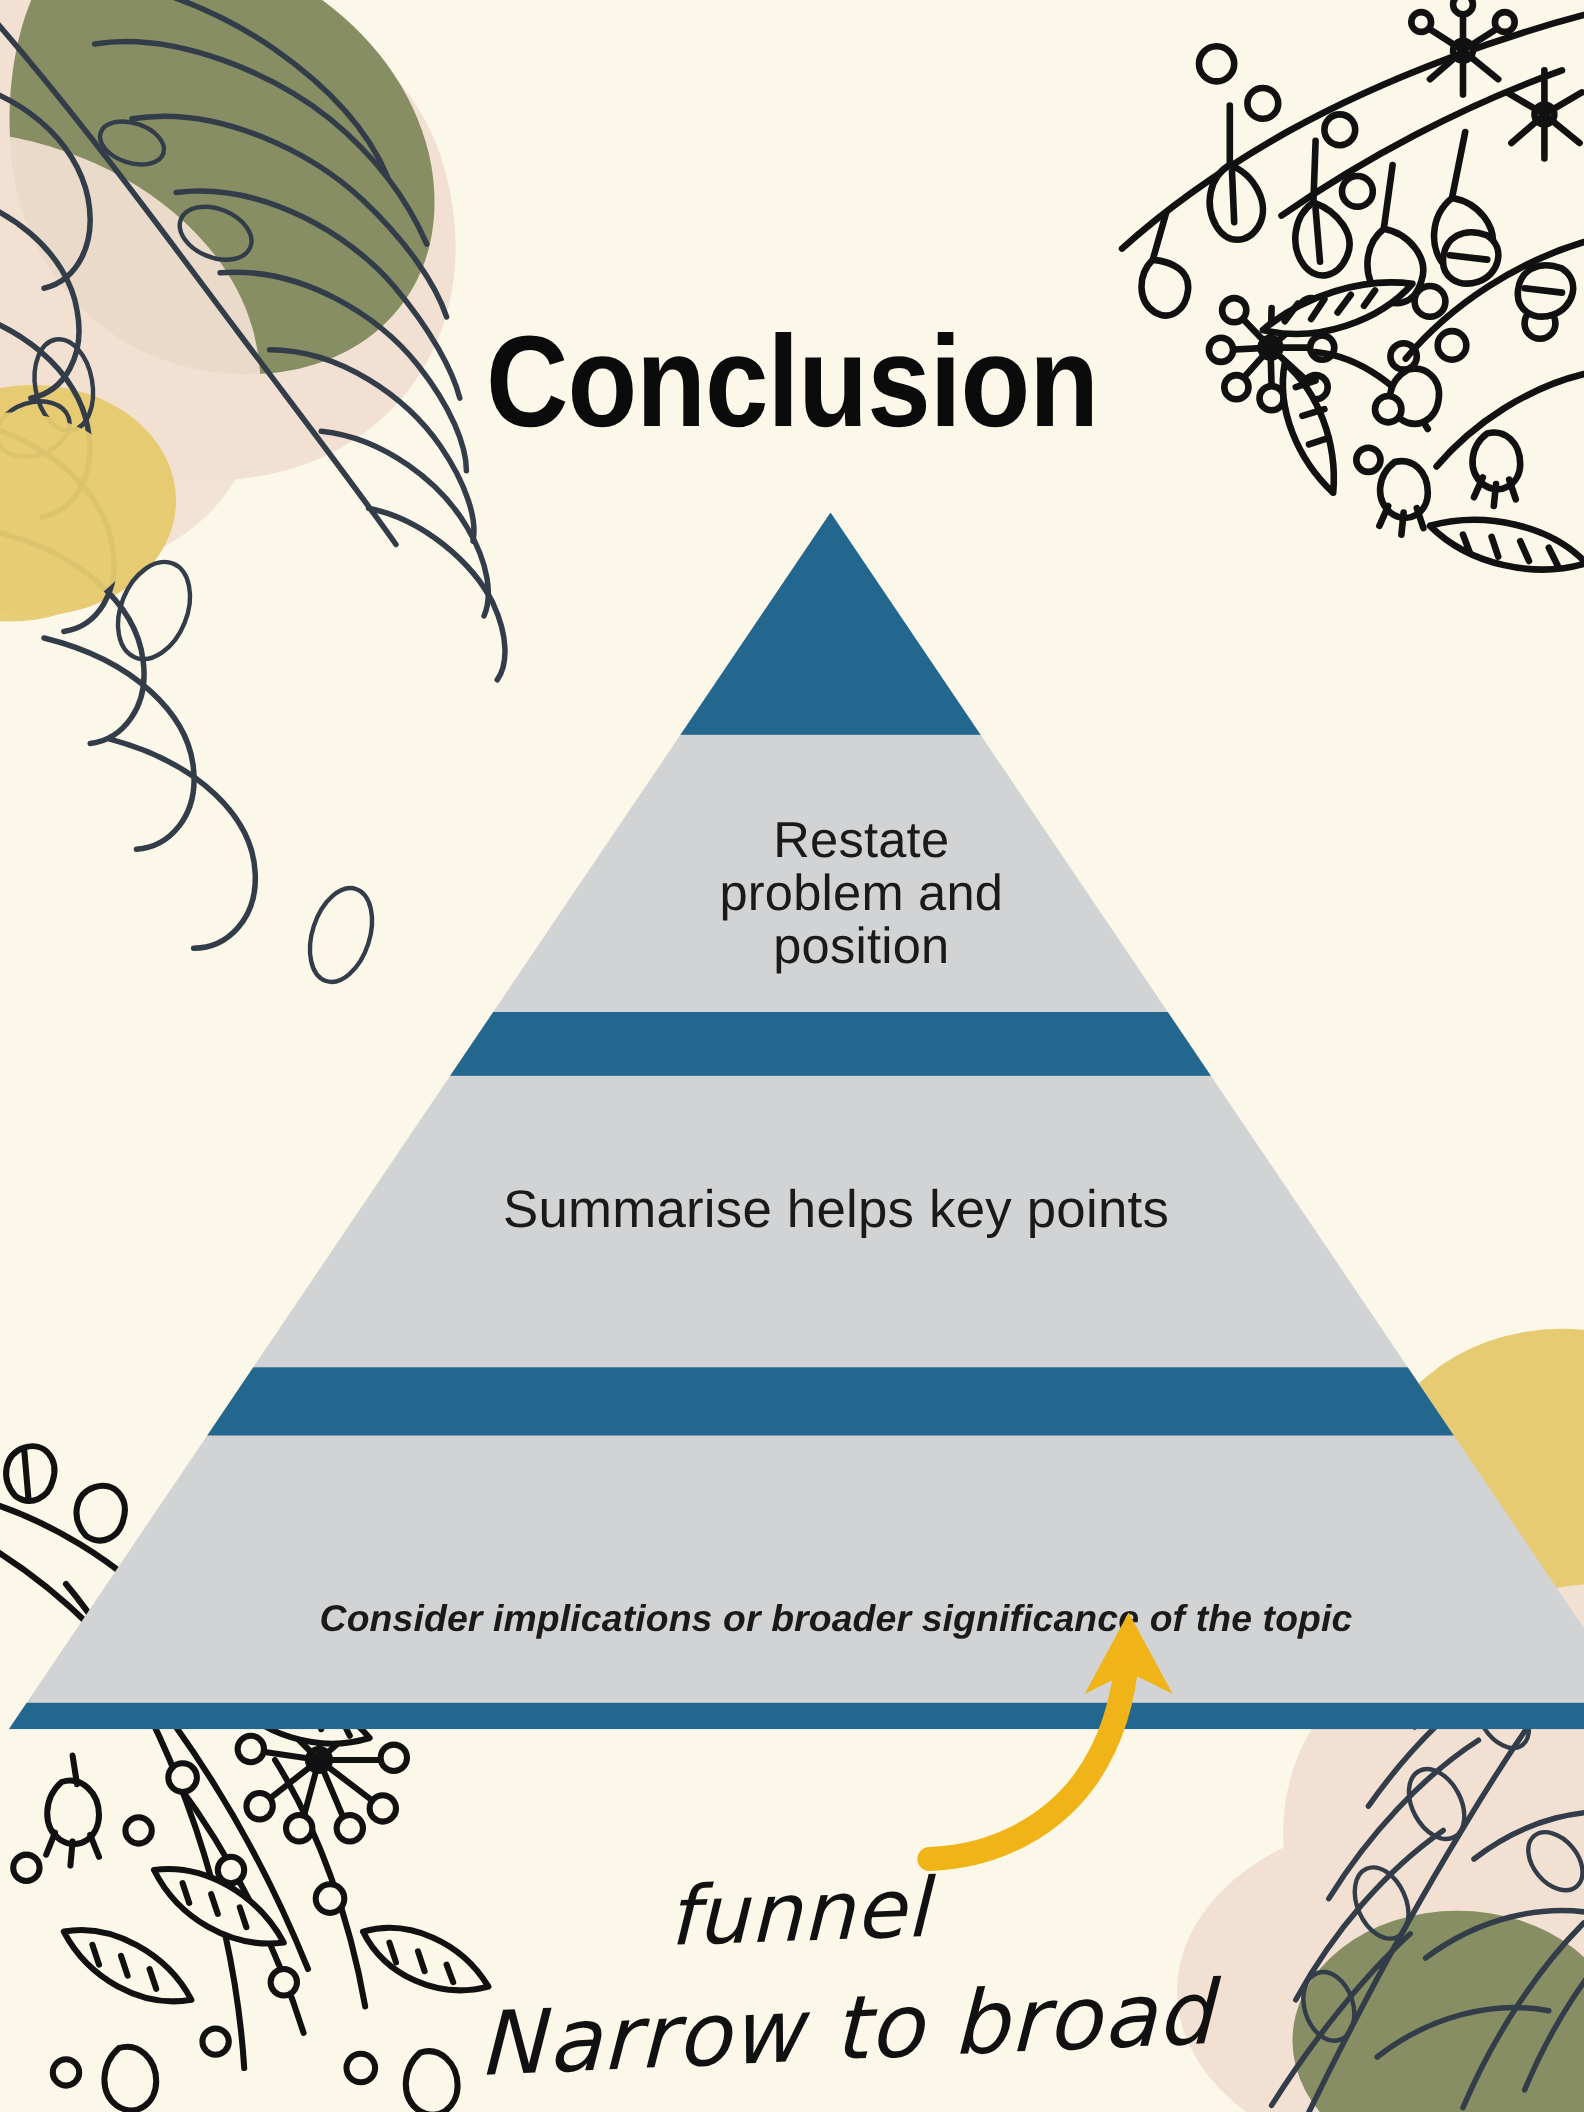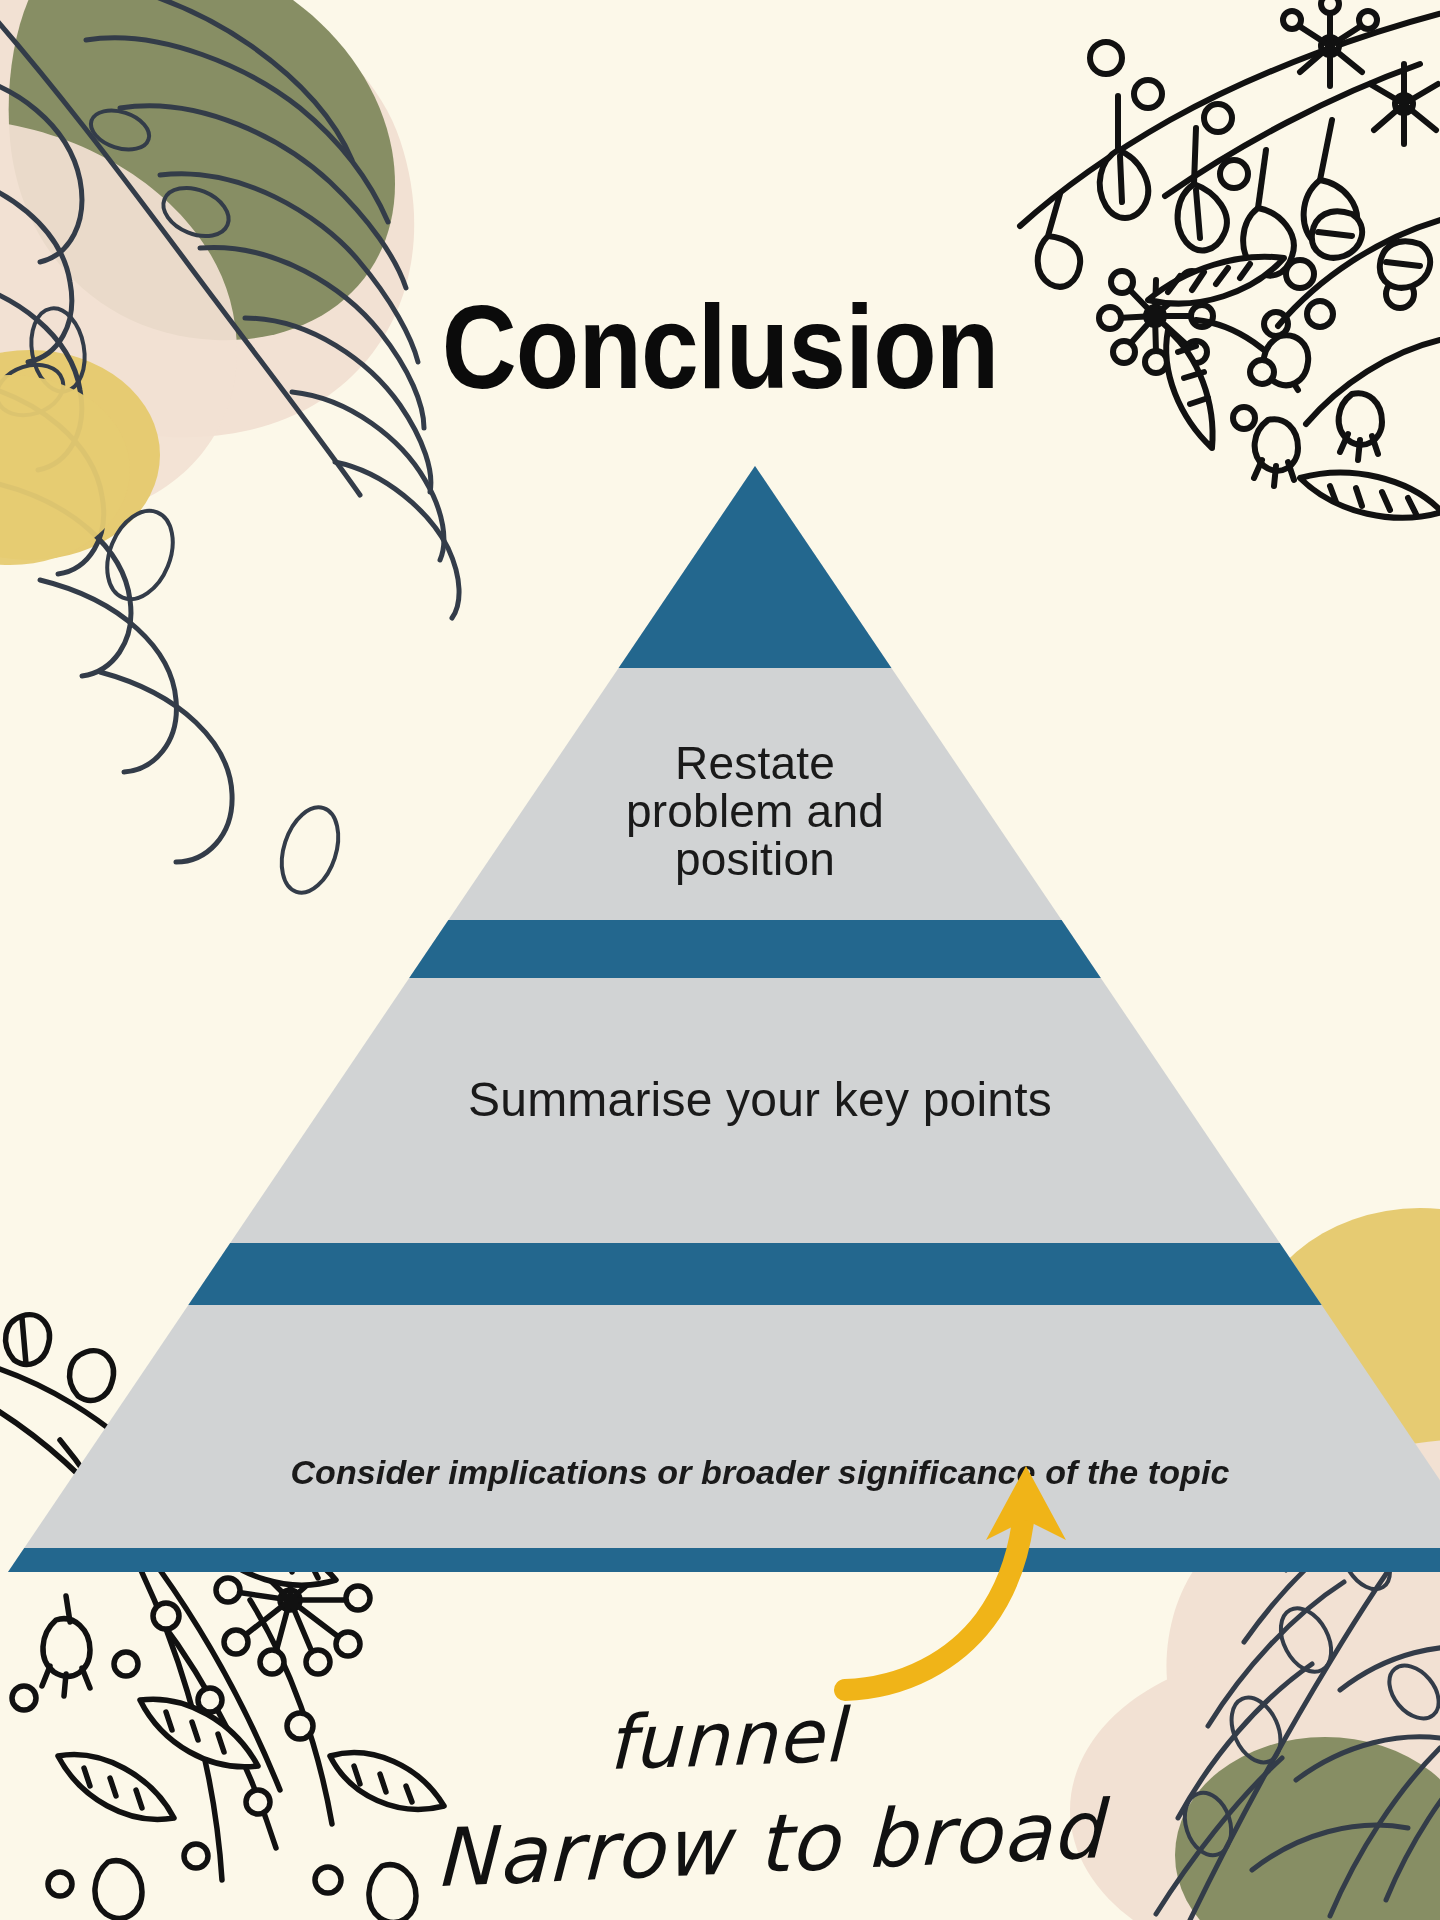--- a/index.html
+++ b/index.html
@@ -31,21 +31,21 @@
   #pyramid-wrap{position:absolute;left:0;top:0;width:1440px;height:1920px;}
 
   .tier-text{
     position:absolute;
     text-align:center;
     color:#1A1A1A;
     font-family:"Liberation Sans Narrow","Liberation Sans","DejaVu Sans",sans-serif;
     white-space:pre-line;
   }
   #tier-1-text{
-    left:520px;width:470px;top:740px;
+    left:548px;width:470px;top:740px;
     font-size:46px;line-height:1.04;letter-spacing:.2px;
   }
   #tier-2-text{
     left:330px;width:860px;top:1075px;
     font-size:48px;line-height:1.05;letter-spacing:.2px;
   }
   #tier-3-title{
     left:230px;width:1060px;top:1370px;
     font-size:50px;line-height:1.05;letter-spacing:.2px;
   }
@@ -373,21 +373,21 @@
       </g>
     </svg>
   </div>
 
   <div id="page-title">Conclusion</div>
 
   <div class="tier-text" id="tier-1-text">Restate
 problem and
 position</div>
 
-  <div class="tier-text" id="tier-2-text">Summarise your key points</div>
+  <div class="tier-text" id="tier-2-text">Summarise helps key points</div>
 
 
   <div class="tier-text" id="tier-3-sub">Consider implications or broader significance of the topic</div>
 
   <div class="layer">
     <svg width="1440" height="1920" viewBox="0 0 1440 1920" xmlns="http://www.w3.org/2000/svg">
       <g>
         <path d="M 845 1690 C 905 1688 955 1660 985 1620 C 1010 1586 1022 1545 1025 1502" stroke="#F0B418" stroke-width="22" fill="none" stroke-linecap="round"></path>
         <path d="M 1026 1466 L 1066 1540 L 1026 1520 L 986 1540 Z" fill="#F0B418"></path>
       </g>

